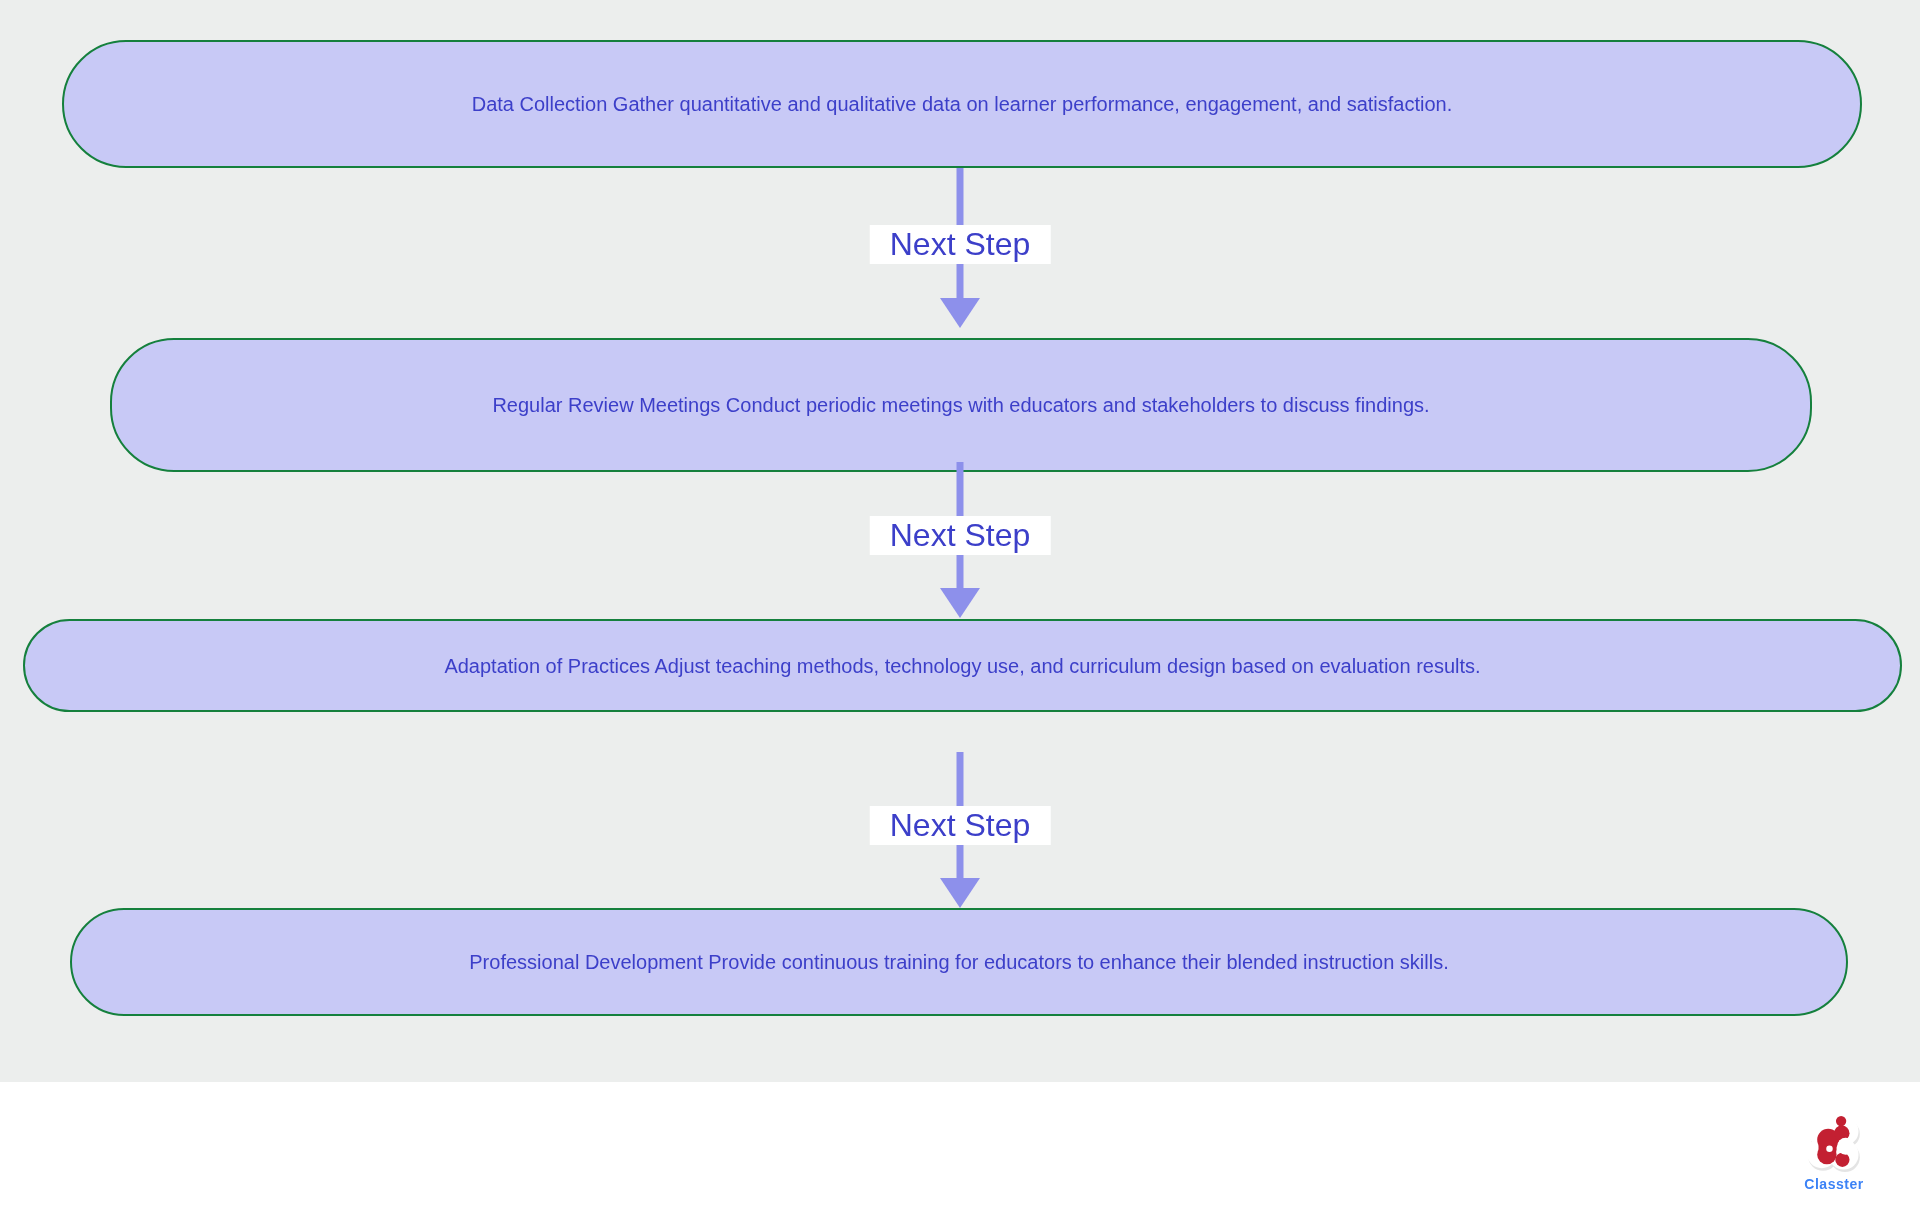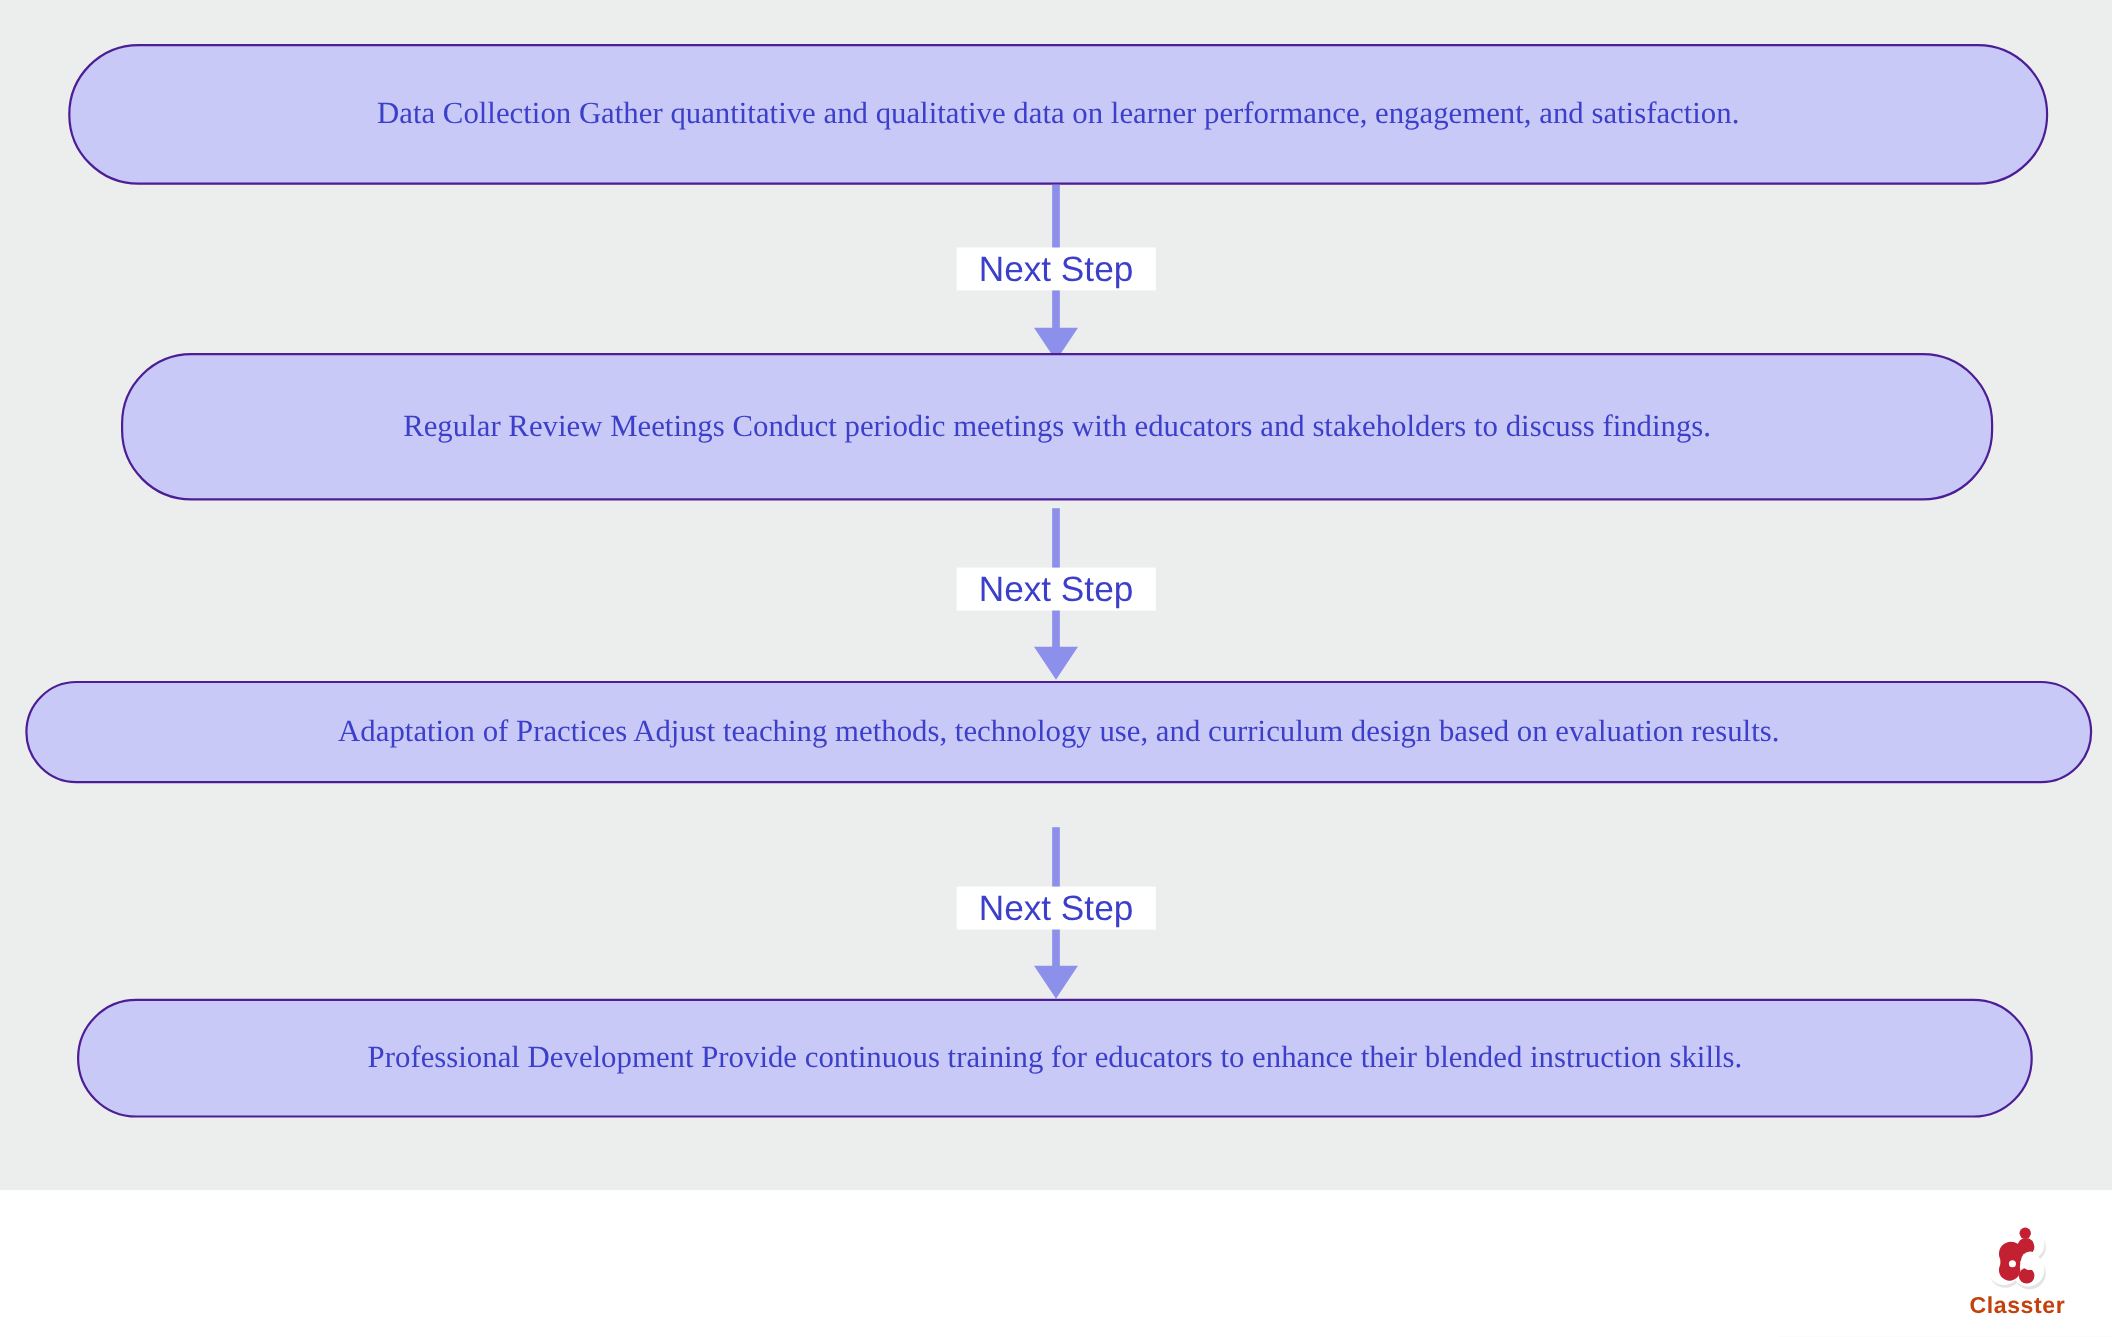--- a/index.html
+++ b/index.html
@@ -15,34 +15,33 @@
     position: absolute;
     left: 0; top: 0;
     width: 1920px;
     height: 1082px;
     background: #ECEEED;
   }
   .flow-node {
     position: absolute;
     box-sizing: border-box;
     background: #C8C9F6;
-    border: 2px solid #4c1d95;
+    border: 2px solid #15803d;
     border-radius: 64px;
     display: flex;
     align-items: center;
     justify-content: center;
     text-align: center;
     color: #3C3FC9;
-    font-size: 28px;
+    font-size: 20px;
     line-height: 1.2;
     padding: 0 70px;
-    font-family: Liberation Serif, serif;
   }
   .node-1 { left: 62px;  top: 40px;  width: 1800px; height: 128px; }
-  .node-2 { left: 110px; top: 321px; width: 1702px; height: 134px; }
+  .node-2 { left: 110px; top: 338px; width: 1702px; height: 134px; }
   .node-3 { left: 23px;  top: 619px; width: 1879px; height: 93px; }
   .node-4 { left: 70px;  top: 908px; width: 1778px; height: 108px; }
 
   .connector {
     position: absolute;
     left: 936px;
     width: 48px;
   }
   .conn-1 { top: 168px; height: 160px; }
   .conn-2 { top: 462px; height: 156px; }
@@ -85,22 +84,22 @@
     position: absolute;
     left: 1786px;
     top: 1112px;
     width: 96px;
     text-align: center;
   }
   .brand-icon { display: block; margin: 0 auto; }
   .brand-text {
     display: block;
     margin-top: 2px;
-    color: #c2410c;
-    font-size: 21px;
+    color: #3b82f6;
+    font-size: 14px;
     font-weight: bold;
     letter-spacing: 0.5px;
   }
 </style>
 </head>
 <body>
 
 <div class="canvas">
   <div class="diagram-bg"></div>
 

